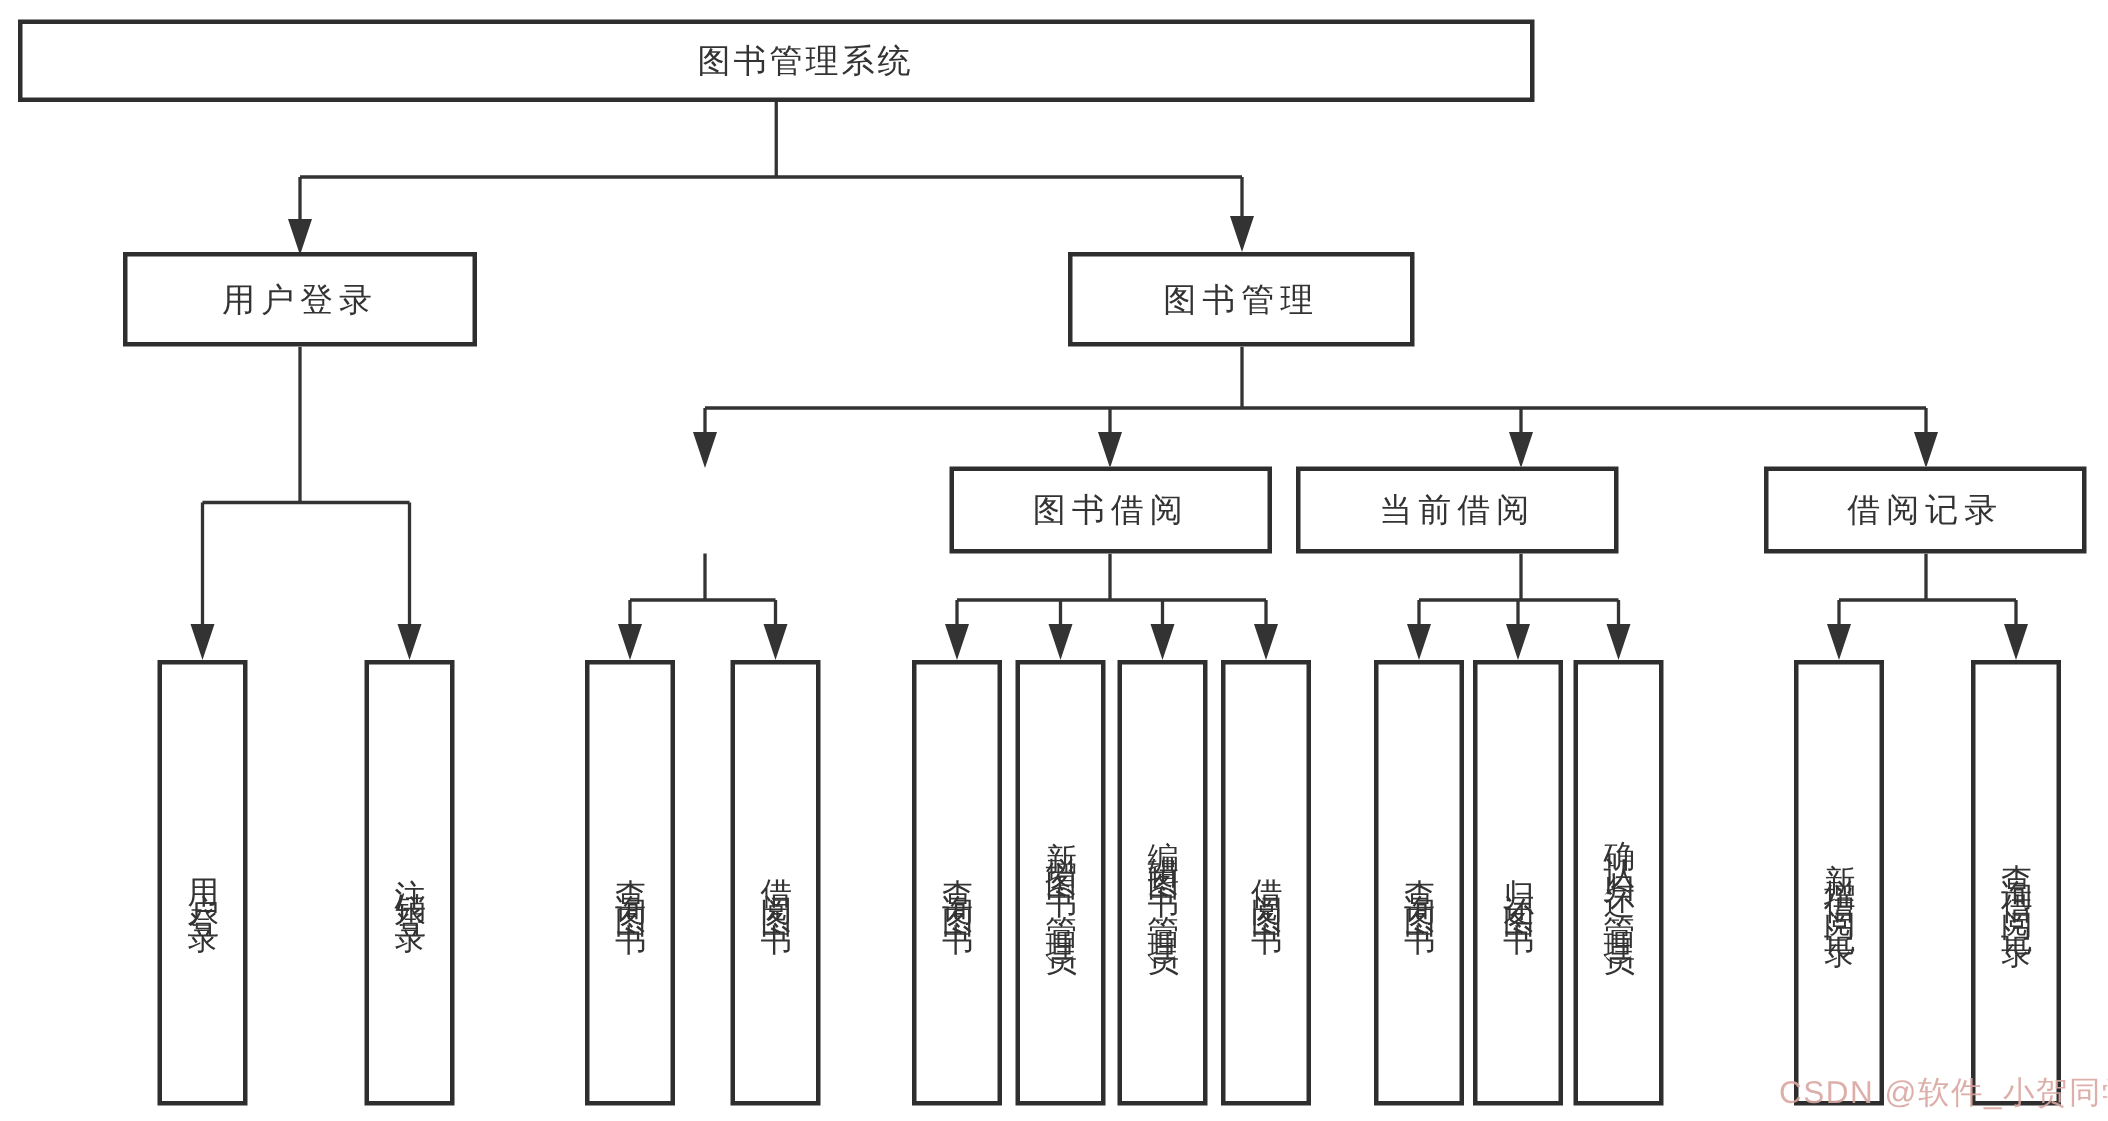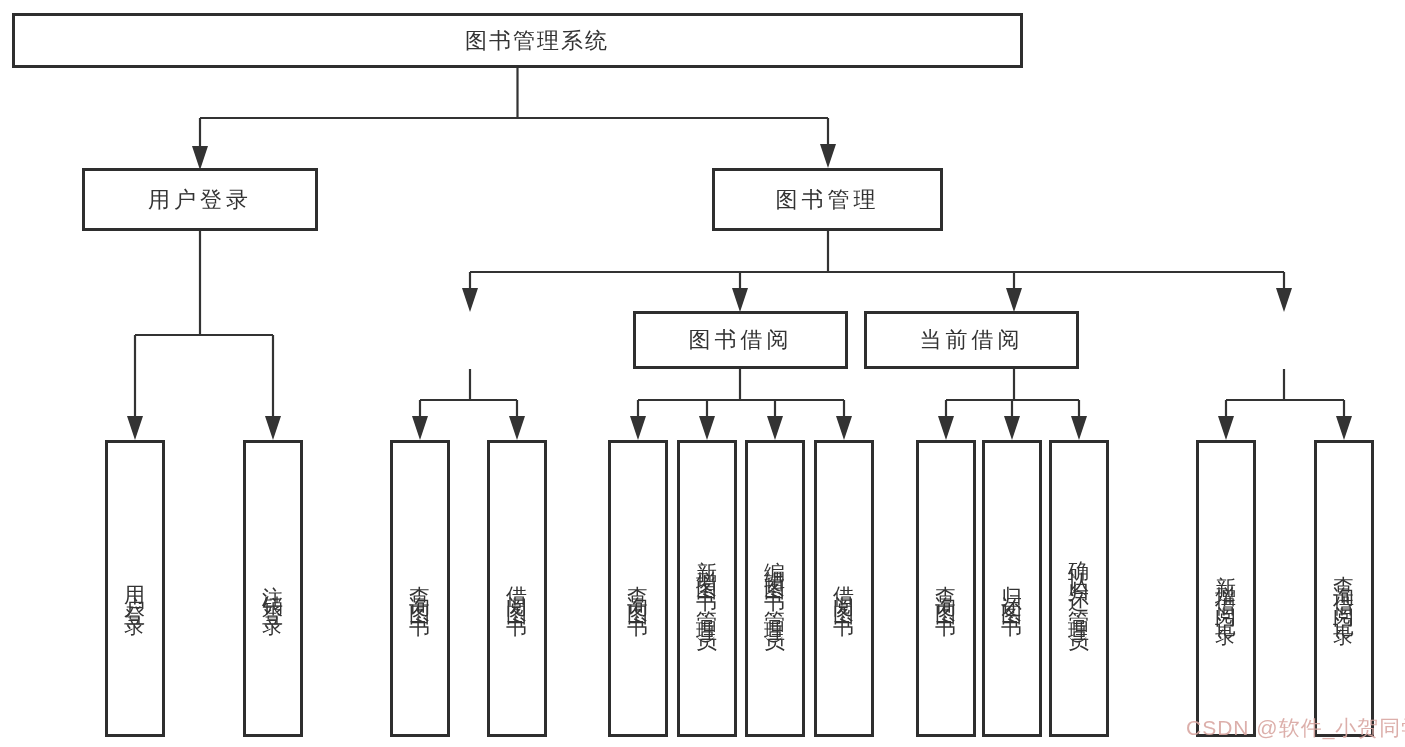--- a/index.html
+++ b/index.html
@@ -54,20 +54,21 @@
              M1218,416 L1234,416 L1226,440 Z  M1336,416 L1352,416 L1344,440 Z"></path>
   </svg>
 
   <div class="box root">图书管理系统</div>
 
   <div class="box lv2 a">用户登录</div>
   <div class="box lv2 b">图书管理</div>
 
   <div class="box lv3 c2">图书借阅</div>
   <div class="box lv3 c3">当前借阅</div>
+  <div class="box lv3 c4">借阅记录</div>
 
   <div class="box leaf l1">
     <span class="vtext">用户登录</span>
   </div>
   <div class="box leaf l2">
     <span class="vtext">注销登录</span>
   </div>
 
   <div class="box leaf l3">
     <span class="vtext">查询图书</span>

